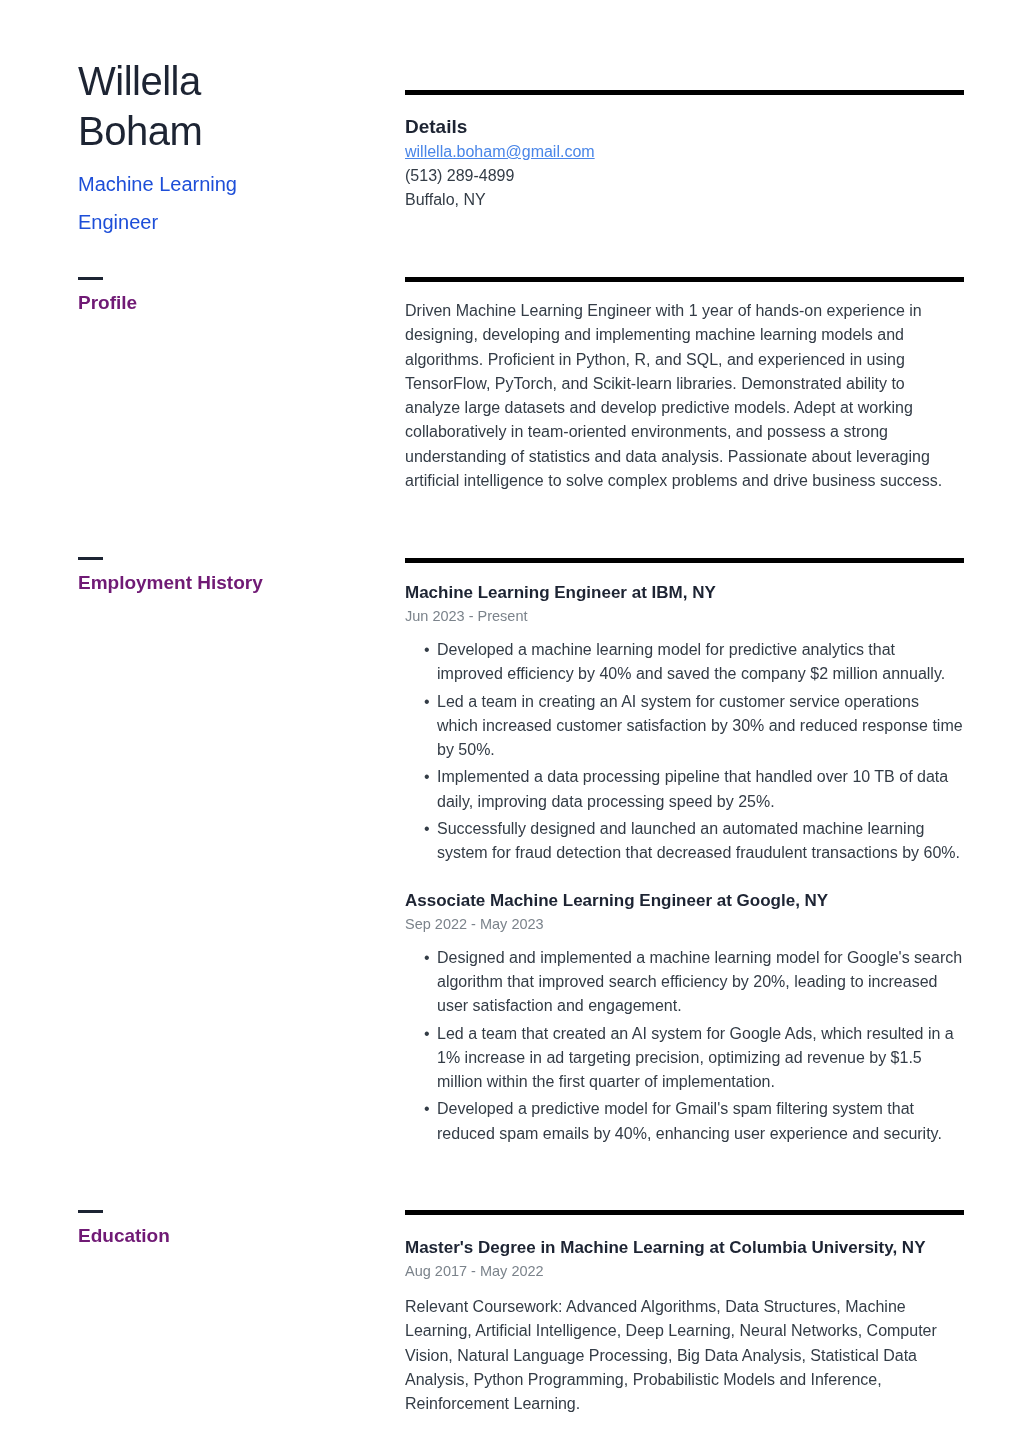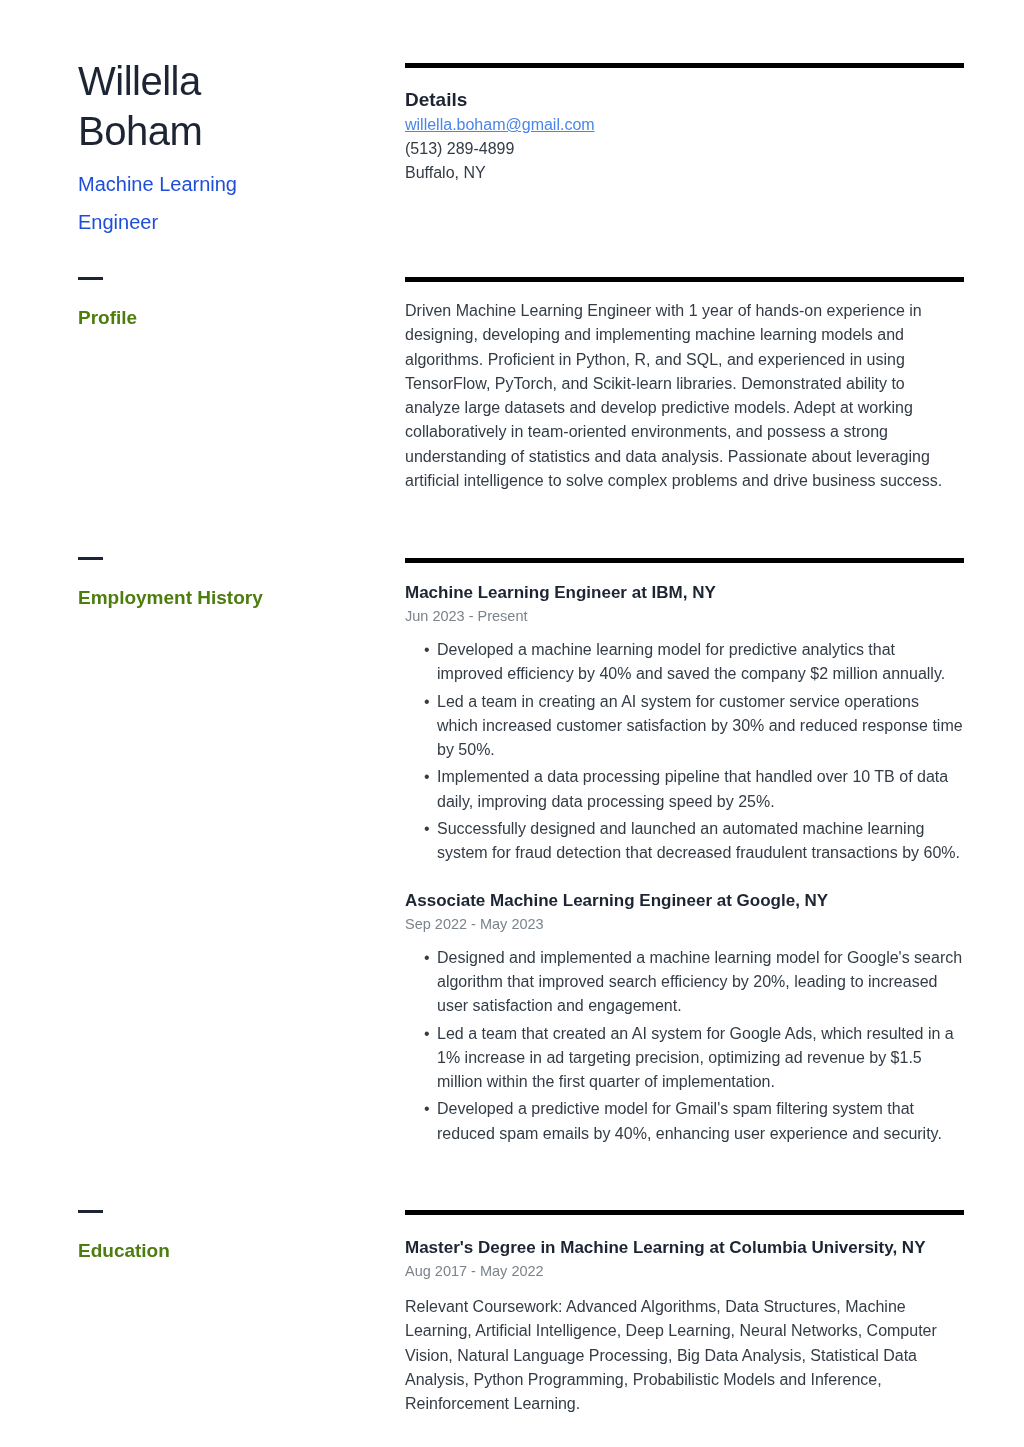--- a/index.html
+++ b/index.html
@@ -28,33 +28,33 @@
   .job-subtitle {
     margin-top: 9px;
     font-size: 20px; line-height: 38px; font-weight: 400;
     color: #1d4ed8; width: 240px;
   }
   .side-section { position: absolute; left: 78px; width: 300px; }
   .side-section .dash {
     width: 25px; height: 3px; background: #1d2433;
   }
   .side-label {
-    margin-top: 25px;
+    margin-top: 10px;
     font-size: 19px; font-weight: 700; line-height: 26px;
-    color: #4d7c0f;
+    color: #701a75;
   }
   .pos-profile    { top: 277px; }
   .pos-employment { top: 557px; }
   .pos-education  { top: 1210px; }
 
   
   .right-section { position: absolute; left: 405px; width: 559px; }
   .divider { width: 559px; height: 5px; background: #000000; }
 
-  .pos-details-sec    { top: 63px; }
+  .pos-details-sec    { top: 90px; }
   .pos-profile-sec    { top: 277px; }
   .pos-employment-sec { top: 558px; }
   .pos-education-sec  { top: 1210px; }
 
   .details-heading {
     margin-top: 19px;
     font-size: 19px; font-weight: 700; line-height: 26px;
     color: #1d2433;
   }
   .details-line { font-size: 16px; line-height: 24px; color: #333c46; }

